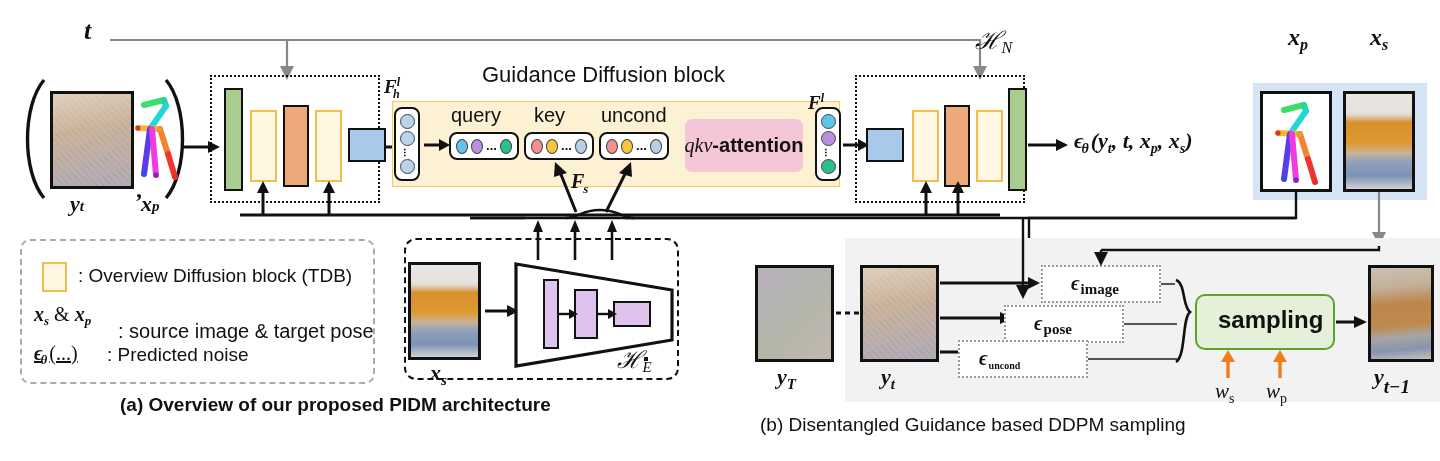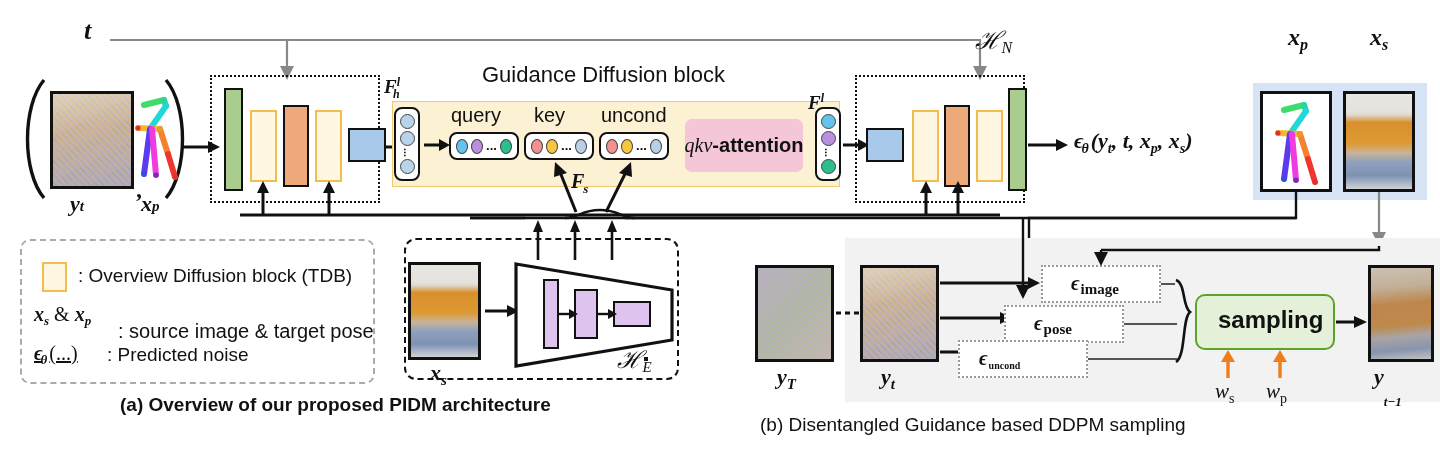--- a/index.html
+++ b/index.html
@@ -380,21 +380,21 @@
 <div class="abs mathr" style="left:1266px;top:379px;font-size:21px;font-style:italic;">w<span style="font-size:14px;font-style:normal;position:relative;top:5px;">p</span></div>
 
 <svg class="abs" style="left:1336px;top:313px;width:34px;height:20px;">
   <line x1="0" y1="9" x2="18" y2="9" stroke="#111" stroke-width="3"></line>
   <polygon points="18,3 31,9 18,15" fill="#111"></polygon>
 </svg>
 
 <div class="abs photo" style="left:1368px;top:265px;width:66px;height:97px;background:
      repeating-linear-gradient(37deg,rgba(180,160,140,.22) 0 2px,rgba(140,150,140,.18) 2px 3px),
      linear-gradient(175deg,#d5cabd 0%,#c9b49a 22%,#c2803a 40%,#c4843c 62%,#a8a6ab 74%,#7f92b4 88%,#c9ccd0 100%);"></div>
-<div class="abs math" style="left:1374px;top:364px;font-size:22px;">y<span style="font-size:13px;position:relative;top:22px;">t−1</span></div>
+<div class="abs math" style="left:1374px;top:364px;font-size:22px;">y<span style="font-size:19px;position:relative;top:9px;">t−1</span></div>
 
 <svg class="abs" style="left:0;top:0;width:1440px;height:420px;pointer-events:none;">
   <g stroke="#111" stroke-width="2.4" fill="none">
     <path d="M1379,246 L1379,250 L1101,250 L1101,250"></path>
     <path d="M1101,250 L1101,252"></path>
   </g>
   <polygon points="1094,252 1108,252 1101,266" fill="#111"></polygon>
 </svg>
 
 <div class="abs caption" style="left:120px;top:394px;font-weight:bold;">(a) Overview of our proposed PIDM architecture</div>

